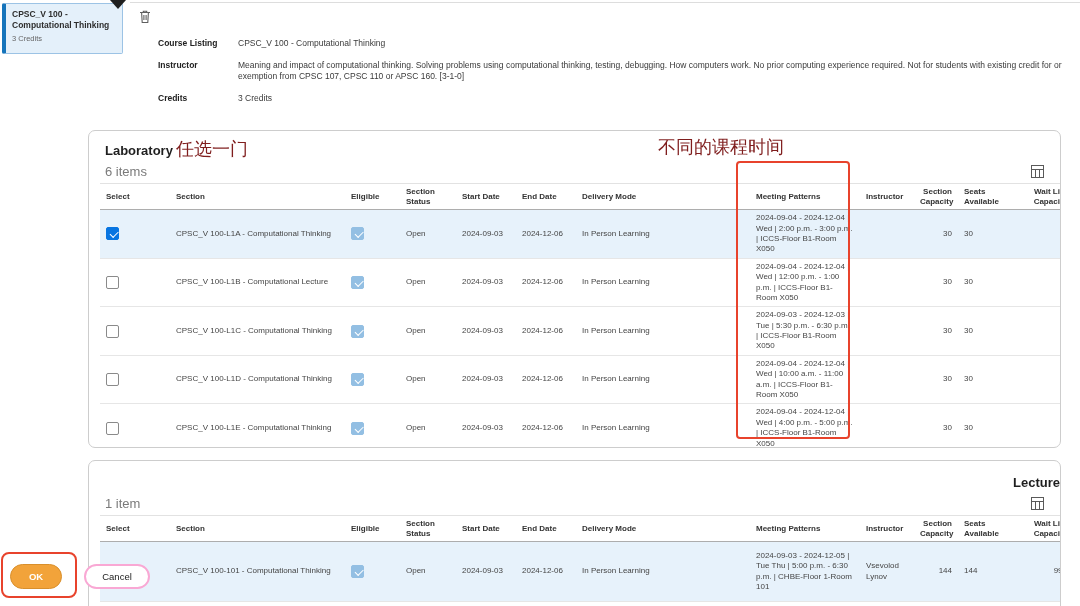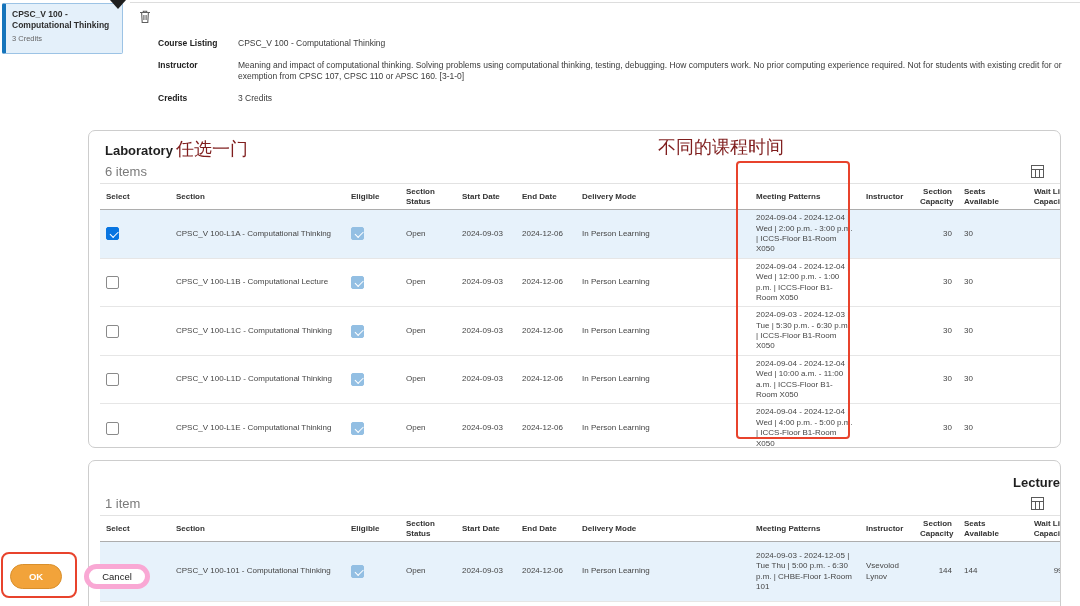--- a/index.html
+++ b/index.html
@@ -56,21 +56,21 @@
   .cb.checked { background:#0875e1; border-color:#0875e1; }
   .cb.eligible.checked { background:#93bfe3; border-color:#93bfe3; }
   .cb.checked::after { content:""; position:absolute; left:2.5px; top:3px; width:7px; height:3.5px;
     border-left:1.6px solid #fff; border-bottom:1.6px solid #fff; transform:rotate(-45deg); }
 
   
   .btn-ok { position:absolute; left:10px; top:564px; width:52px; height:25px; border-radius:13px;
     background:#f2a33a; border:1px solid #d98f2b; color:#fff; font-size:9.5px; font-weight:bold;
     font-family:inherit; cursor:pointer; }
   .btn-cancel { position:absolute; left:84px; top:564px; width:66px; height:25px; border-radius:13px;
-    background:#fff; border:5px solid #f9a8d4; color:#222; font-size:9.5px; font-family:inherit; cursor:pointer; }
+    background:#fff; border:2px solid #f9a8d4; color:#222; font-size:9.5px; font-family:inherit; cursor:pointer; }
 
   
   .ann-text { position:absolute; color:#7f1d1d; font-size:18px; line-height:1; white-space:nowrap; }
   .ann-choose { left:176px; top:140px; }
   .ann-times { left:658px; top:138px; }
   .ann-rect { position:absolute; border:2px solid #e8432c; background:transparent; pointer-events:none; }
   .ann-rect-col { left:736px; top:161px; width:114px; height:278px; border-radius:4px; }
   .ann-rect-ok { left:1px; top:552px; width:76px; height:46px; border-radius:8px; }
 </style>
 </head>

